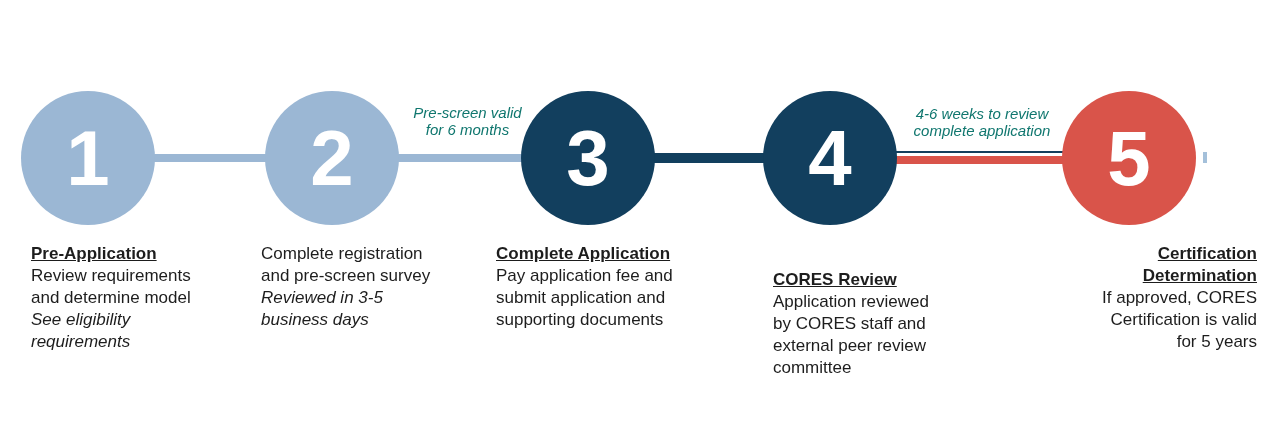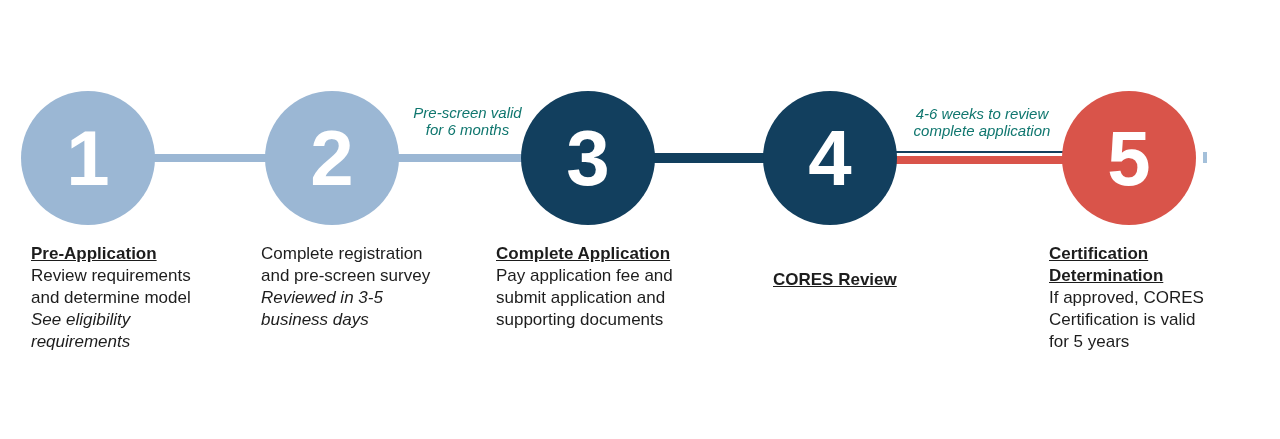--- a/index.html
+++ b/index.html
@@ -65,21 +65,21 @@
     top: 243px;
     font-size: 17px;
     line-height: 22px;
     white-space: nowrap;
     z-index: 3;
   }
   .t1 { left: 31px;   width: 185px; }
   .t2 { left: 261px;  width: 195px; }
   .t3 { left: 496px;  width: 205px; }
   .t4 { left: 773px;  width: 200px; margin-top: 26px; }
-  .t5 { left: 1049px; width: 180px; }
+  .t5 { left: 1077px; width: 180px; text-align: right; }
   .step-title { font-weight: bold; text-decoration: underline; }
   .step-note  { font-style: italic; }
 </style>
 </head>
 <body>
 
 <div class="stage">
 
   <div class="connector conn-12"></div>
   <div class="connector conn-23"></div>
@@ -118,20 +118,21 @@
     <div class="step-note">Reviewed in 3-5<br>business days</div>
   </div>
 
   <div class="step-text t3">
     <div class="step-title">Complete Application</div>
     <div class="step-body">Pay application fee and<br>submit application and<br>supporting documents</div>
   </div>
 
   <div class="step-text t4">
     <div class="step-title">CORES Review</div>
+    <div class="step-body">Application reviewed<br>by CORES staff and<br>external peer review<br>committee</div>
   </div>
 
   <div class="step-text t5">
     <div class="step-title">Certification<br>Determination</div>
     <div class="step-body">If approved, CORES<br>Certification is valid<br>for 5 years</div>
   </div>
 
 </div>
 
 </body></html>

